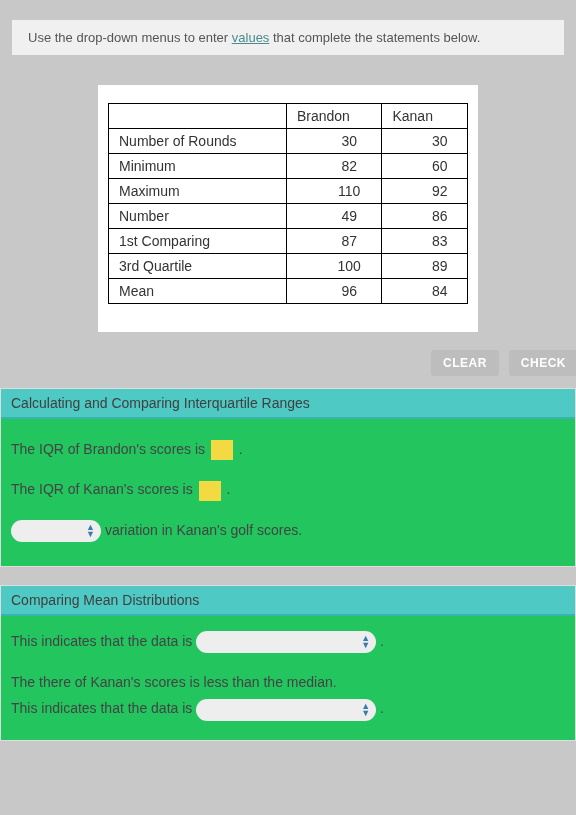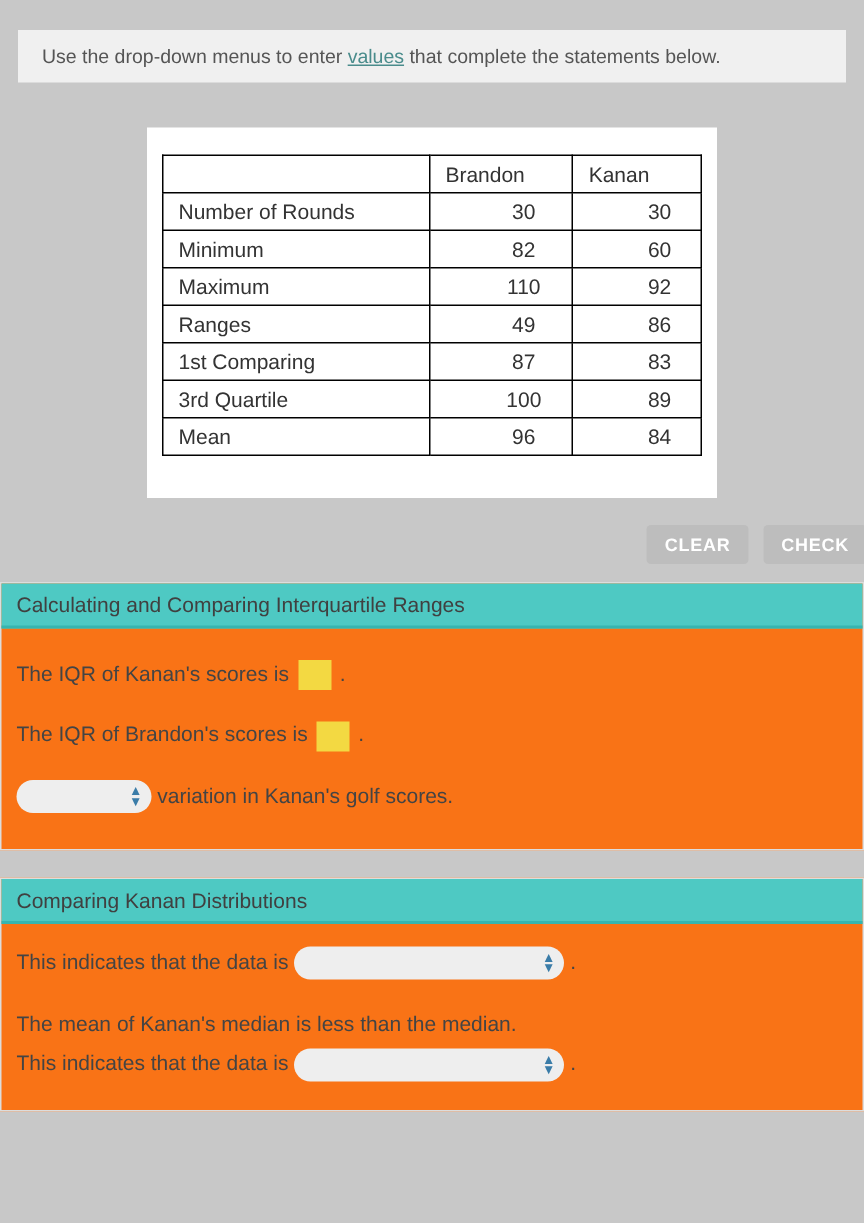--- a/index.html
+++ b/index.html
@@ -57,21 +57,21 @@
     font-weight: bold;
     padding: 6px 12px;
     border-radius: 3px;
     margin-left: 6px;
     border: none;
     cursor: pointer;
     letter-spacing: 0.5px;
     text-align: right;
   }
   .section {
-    background: #f97316;
+    background: #22c55e;
     margin: 0 0 18px 0;
     border: 1px solid #ddd;
   }
   .section-header {
     background: #4ec9c3;
     color: #404040;
     font-size: 14px;
     padding: 6px 10px;
     border-bottom: 2px solid #36b5af;
   }
@@ -140,21 +140,21 @@
       <td>Minimum</td>
       <td class="center">82</td>
       <td class="center">60</td>
     </tr>
     <tr>
       <td>Maximum</td>
       <td class="center">110</td>
       <td class="center">92</td>
     </tr>
     <tr>
-      <td>Ranges</td>
+      <td>Number</td>
       <td class="center">49</td>
       <td class="center">86</td>
     </tr>
     <tr>
       <td>1st Comparing</td>
       <td class="center">87</td>
       <td class="center">83</td>
     </tr>
     <tr>
       <td>3rd Quartile</td>
@@ -172,53 +172,53 @@
 
 <div class="btn-row">
   <button class="btn">CLEAR</button>
   <button class="btn">CHECK</button>
 </div>
 
 <div class="section">
   <div class="section-header">Calculating and Comparing Interquartile Ranges</div>
   <div class="section-body">
     <div class="row">
+      <span>The IQR of Brandon's scores is </span>
+      <button class="blank-box"></button><span> .</span>
+    </div>
+    <div class="row">
       <span>The IQR of Kanan's scores is </span>
-      <button class="blank-box"></button><span> .</span>
-    </div>
-    <div class="row">
-      <span>The IQR of Brandon's scores is </span>
       <button class="blank-box"></button><span> .</span>
     </div>
     <div class="row">
       <span class="dropdown">
         <span class="arrows">
             <span>▲</span>
             <span>▼</span>
           </span>
       </span>
       <span> variation in Kanan's golf scores.</span>
     </div>
   </div>
 </div>
 
 <div class="section">
-  <div class="section-header">Comparing Kanan Distributions</div>
+  <div class="section-header">Comparing Mean Distributions</div>
   <div class="section-body" style="line-height:1.9;">
     <div class="row">
       <span>This indicates that the data is </span>
       <span class="dropdown wide">
         <span class="arrows">
             <span>▲</span>
             <span>▼</span>
           </span>
       </span><span> .</span>
     </div>
     <div style="height:10px"></div>
-    <div>The mean of Kanan's median is less than the median.</div>
+    <div>The there of Kanan's scores is less than the median.</div>
     <div class="row">
       <span>This indicates that the data is </span>
       <span class="dropdown wide">
         <span class="arrows">
             <span>▲</span>
             <span>▼</span>
           </span>
       </span><span> .</span>
     </div>
   </div>

